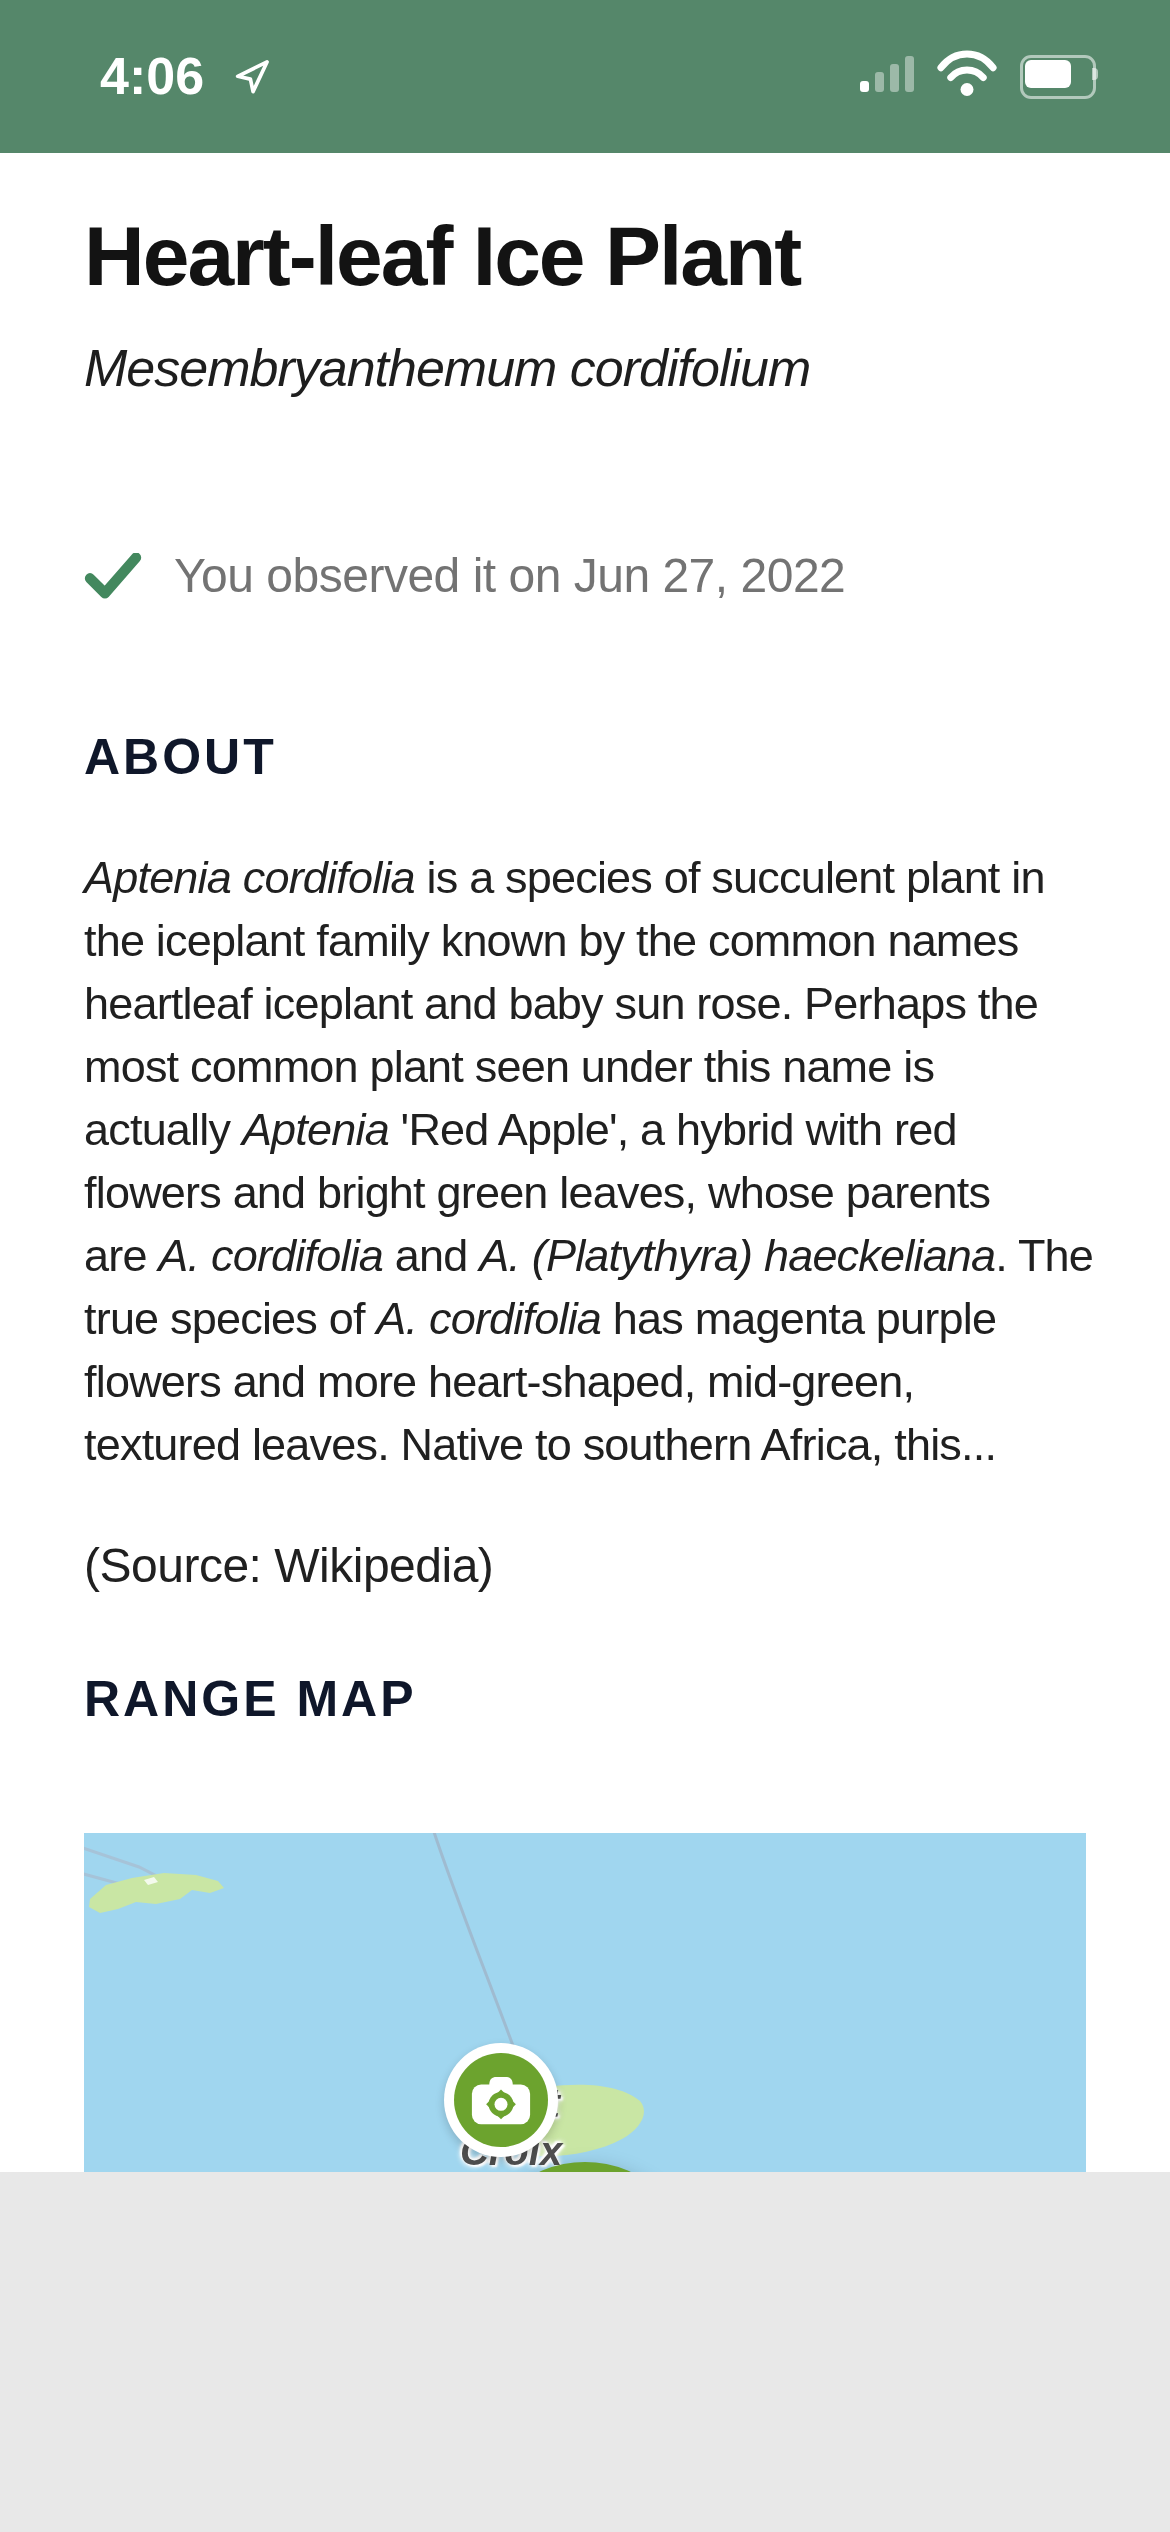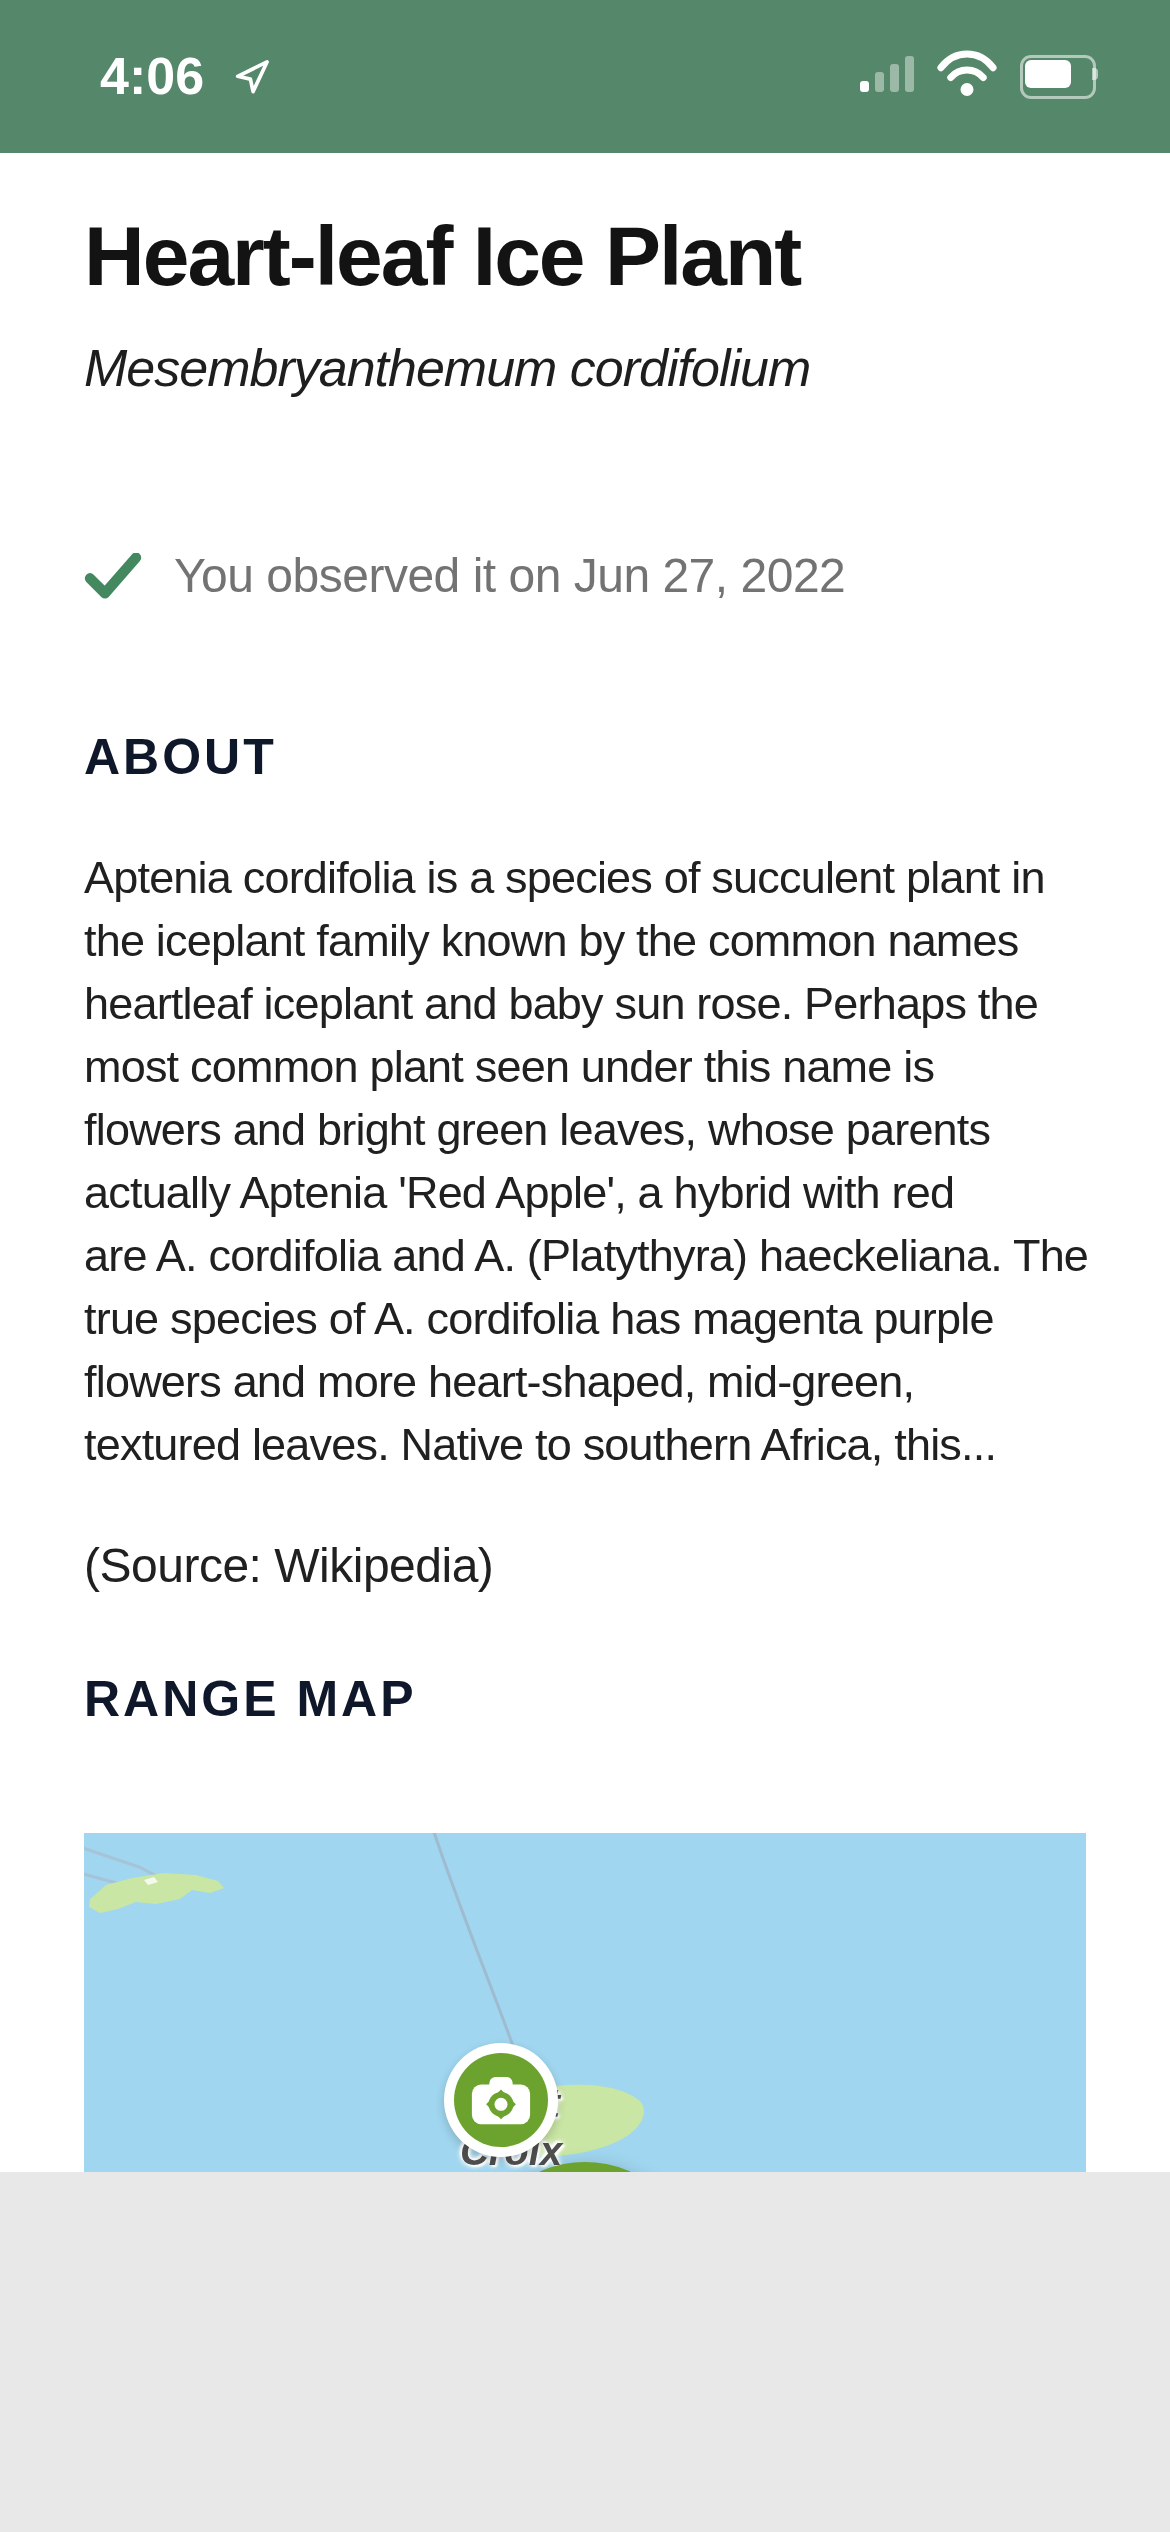--- a/index.html
+++ b/index.html
@@ -22,21 +22,21 @@
   
   .title{position:absolute;left:84px;top:212px;font-size:84px;line-height:1.06;color:#131313;letter-spacing:-2px;font-weight:700;}
   .subtitle{position:absolute;left:84px;top:338px;font-size:52px;font-style:italic;color:#1e1e1e;letter-spacing:-1px;text-align:right;}
   .observed{position:absolute;left:84px;top:548px;display:flex;align-items:center;gap:32px;}
   .observed svg{width:58px;height:46px;flex:none;}
   .observed-text{font-size:48px;color:#737373;letter-spacing:-0.5px;}
   .sect-h{position:absolute;left:84px;font-size:50px;font-weight:700;letter-spacing:3px;color:#0f172a;}
   .about-h{top:728px;}
   .para{position:absolute;left:84px;top:846px;width:1010px;font-size:45px;line-height:63px;color:#202020;letter-spacing:-0.8px;}
   .para .ln{white-space:nowrap;}
-  .para .it{}
+  .para .it{font-style:italic;}
   .source{position:absolute;left:84px;top:1538px;font-size:48px;color:#202020;letter-spacing:-0.5px;}
   .rangemap-h{top:1670px;text-align:center;}
   
   .map{position:absolute;left:84px;top:1833px;width:1002px;height:374px;background:#a0d6ef;overflow:hidden;}
   .map svg.geo{position:absolute;left:0;top:0;}
   .map-label{position:absolute;left:352px;top:246px;width:150px;text-align:center;z-index:2;
     font-size:40px;line-height:48px;font-weight:700;color:#4f4f4f;font-style:italic;
     text-shadow:0 0 6px #fff,0 0 6px #fff,2px 2px 2px #fff,-2px -2px 2px #fff;}
   .marker{position:absolute;left:444px;top:2043px;width:114px;height:114px;border-radius:50%;
     background:#ffffff;box-shadow:0 4px 10px rgba(0,0,0,.18);z-index:3;}
@@ -95,22 +95,22 @@
     </svg>
     <span class="observed-text">You observed it on Jun 27, 2022</span>
   </div>
 
   <div class="sect-h about-h">ABOUT</div>
   <div class="para" id="about-paragraph">
       <div class="ln"><span class="it">Aptenia cordifolia</span><span> is a species of succulent plant in</span></div>
       <div class="ln"><span>the iceplant family known by the common names</span></div>
       <div class="ln"><span>heartleaf iceplant and baby sun rose. Perhaps the</span></div>
       <div class="ln"><span>most common plant seen under this name is</span></div>
+      <div class="ln"><span>actually </span><span class="it">Aptenia</span><span> 'Red Apple', a hybrid with red</span></div>
       <div class="ln"><span>flowers and bright green leaves, whose parents</span></div>
-      <div class="ln"><span>actually </span><span class="it">Aptenia</span><span> 'Red Apple', a hybrid with red</span></div>
       <div class="ln"><span>are </span><span class="it">A. cordifolia</span><span> and </span><span class="it">A. (Platythyra) haeckeliana</span><span>. The</span></div>
       <div class="ln"><span>true species of </span><span class="it">A. cordifolia</span><span> has magenta purple</span></div>
       <div class="ln"><span>flowers and more heart-shaped, mid-green,</span></div>
       <div class="ln"><span>textured leaves. Native to southern Africa, this...</span></div>
     </div>
   <div class="source">(Source: Wikipedia)</div>
 
   <div class="sect-h rangemap-h">RANGE MAP</div>
   <div class="map">
     <svg class="geo" width="1002" height="374" viewBox="0 0 1002 374">

